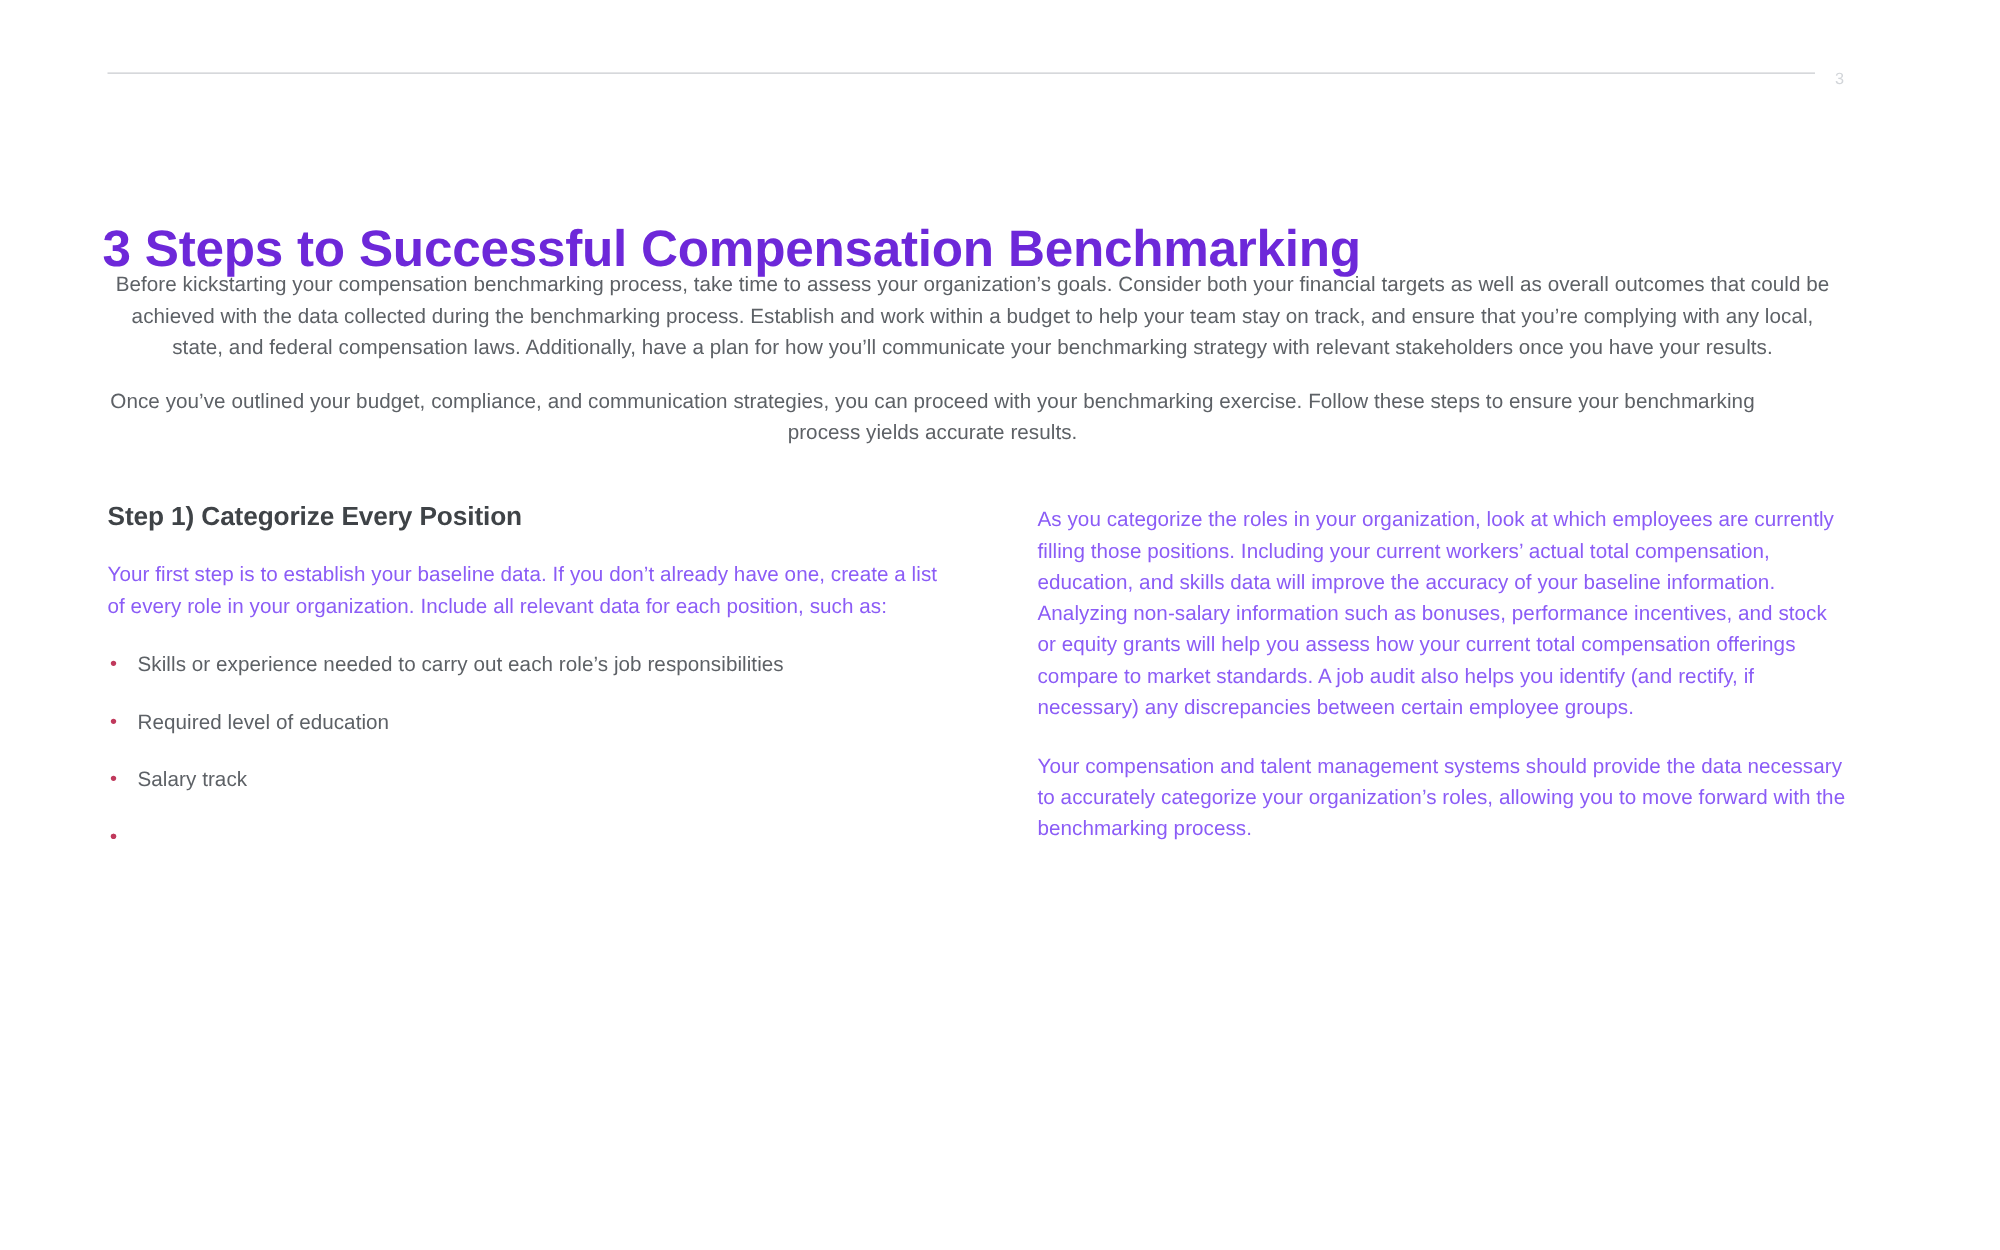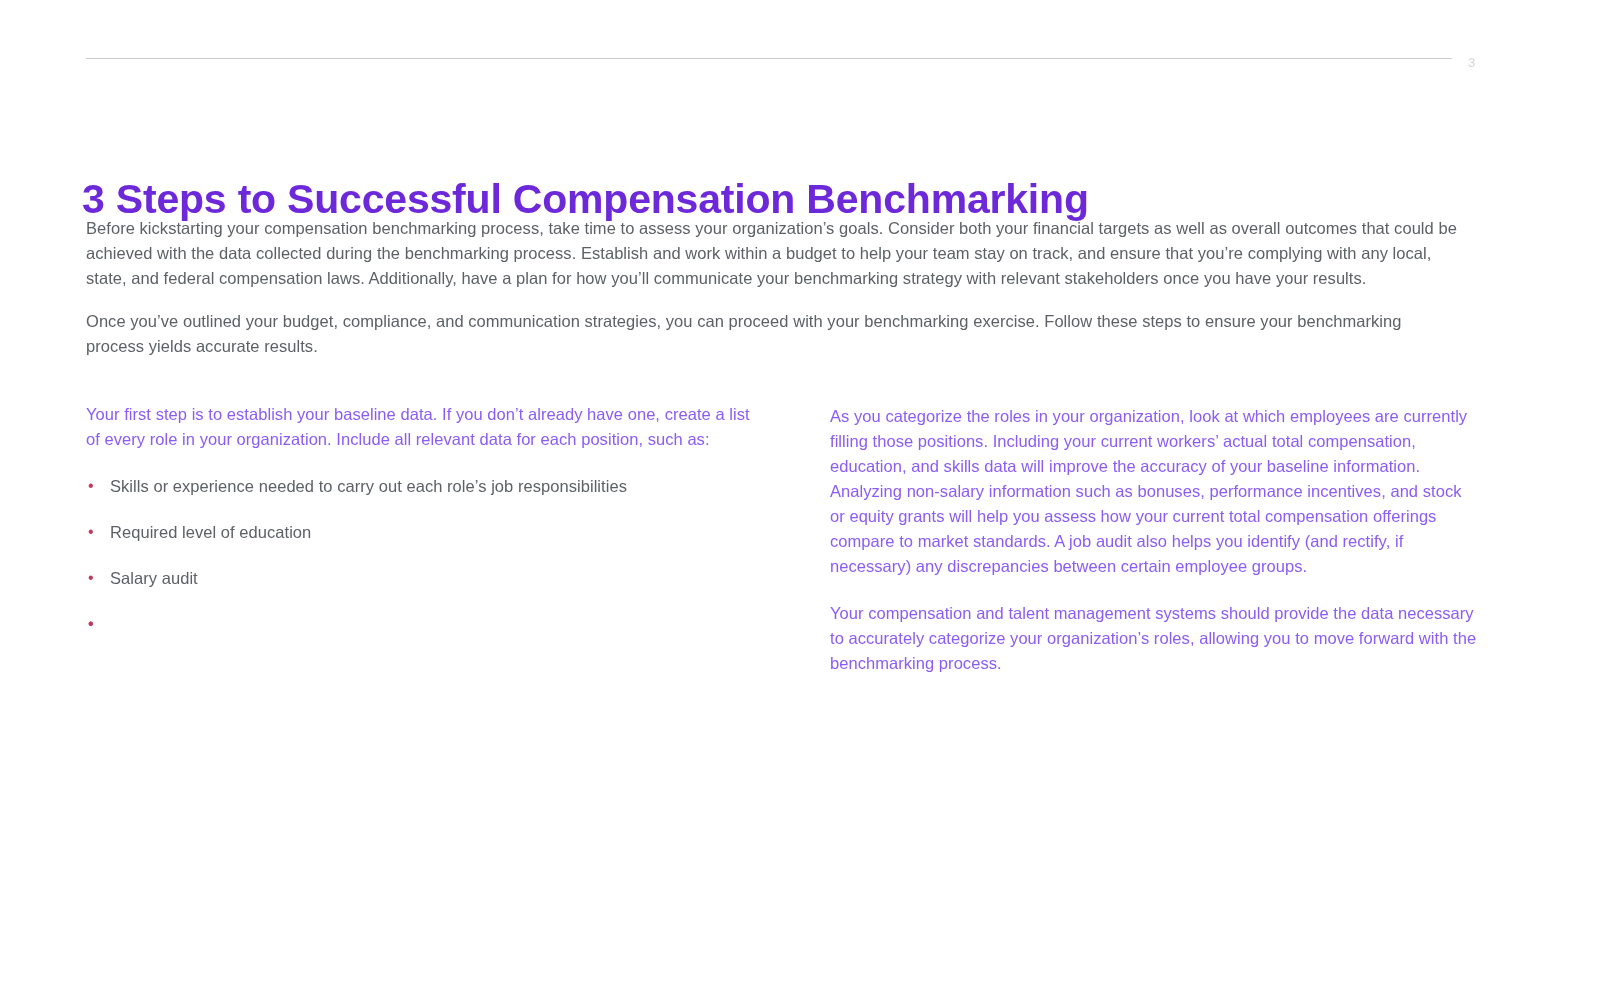--- a/index.html
+++ b/index.html
@@ -65,20 +65,21 @@
     color: #6d28d9;
     letter-spacing: -0.2px;
     line-height: 1.2;
   }
 
   .intro-block {
     position: absolute;
     top: 216px;
     left: 86px;
     width: 1384px;
+    text-align: center;
   }
   .intro-para {
     font-size: 16.5px;
     line-height: 25px;
     color: #5d6166;
     margin: 0 0 18px 0;
     letter-spacing: 0.05px;
   }
   .intro-para.second {
     width: 1320px;
@@ -211,34 +212,35 @@
     <h1 class="doc-title">3 Steps to Successful Compensation Benchmarking</h1>
 
     <div class="intro-block">
       <p class="intro-para">Before kickstarting your compensation benchmarking process, take time to assess your organization’s goals. Consider both your financial targets as well as overall outcomes that could be achieved with the data collected during the benchmarking process. Establish and work within a budget to help your team stay on track, and ensure that you’re complying with any local, state, and federal compensation laws. Additionally, have a plan for how you’ll communicate your benchmarking strategy with relevant stakeholders once you have your results.</p>
       <p class="intro-para second">Once you’ve outlined your budget, compliance, and communication strategies, you can proceed with your benchmarking exercise. Follow these steps to ensure your benchmarking process yields accurate results.</p>
     </div>
 
     <div class="columns">
 
       <div class="col-left">
+        <h2 class="step-heading">Step 1) Categorize Every Position</h2>
         <p class="col-para">Your first step is to establish your baseline data. If you don’t already have one, create a list of every role in your organization. Include all relevant data for each position, such as:</p>
 
         <ul class="bullet-list">
           <li class="bullet-item">
             <span class="bullet-marker">•</span>
             <span>Skills or experience needed to carry out each role’s job responsibilities</span>
           </li>
           <li class="bullet-item">
             <span class="bullet-marker">•</span>
             <span>Required level of education</span>
           </li>
           <li class="bullet-item">
             <span class="bullet-marker">•</span>
-            <span>Salary audit</span>
+            <span>Salary track</span>
           </li>
           <li class="bullet-item">
             <span class="bullet-marker">•</span>
           </li>
           <li class="bullet-item">
             <span class="bullet-marker">•</span>
           </li>
         </ul>
       </div>
 

